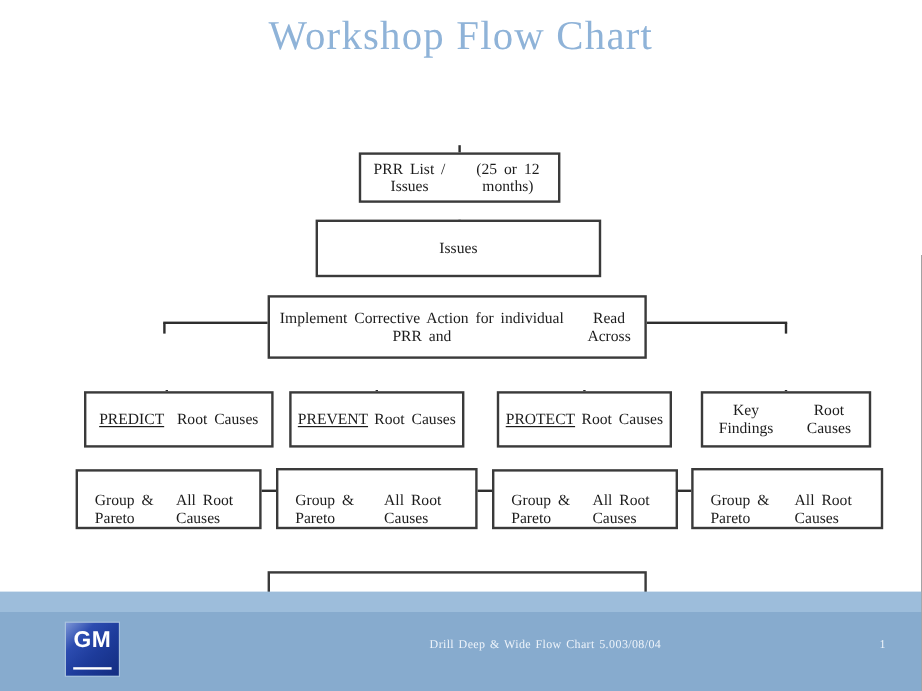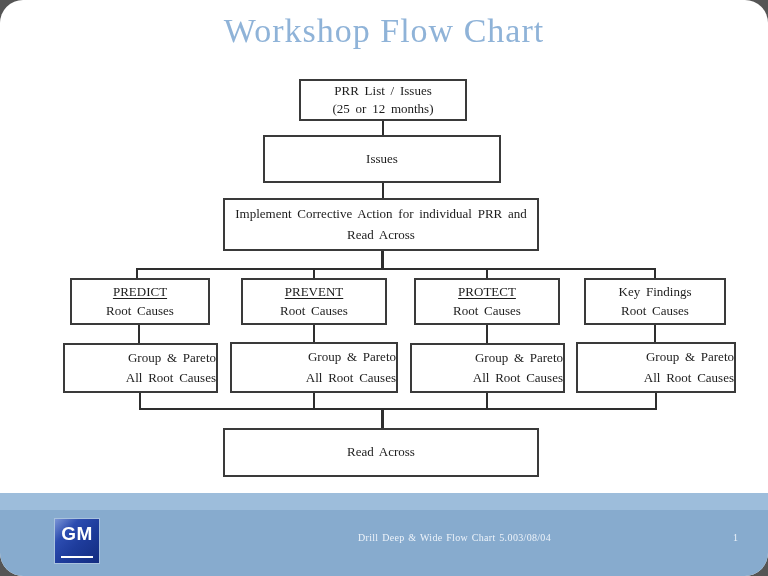--- a/index.html
+++ b/index.html
@@ -4,30 +4,30 @@
 <style>
   :root{
     --title-blue:#8FB3D8; --box-border:#3A3A3A; --connector:#2E2E2E;
     --footer-band-upper:#9DBDDB; --footer-band-lower:#87ABCE;
     --footer-text:#EDF3FA; --gm-blue:#1E3C9C;
   }
   *{margin:0;padding:0;box-sizing:border-box}
   html,body{background:#555}
   .slide{
     position:relative;width:768px;height:576px;background:#ffffff;overflow:hidden;
-    font-family:"Liberation Serif","DejaVu Serif",serif;color:#1c1c1c;border-radius:23px;
+    font-family:"Liberation Serif","DejaVu Serif",serif;color:#1c1c1c;
   }
   .title{
     position:absolute;left:0;top:12px;width:768px;text-align:center;
     font-size:34px;font-weight:400;letter-spacing:1px;color:var(--title-blue);
   }
   .fbox{
     position:absolute;border:2px solid var(--box-border);background:#fff;
-    display:flex;flex-direction:column;justify-content:space-evenly;
-    font-size:13px;word-spacing:2.5px;line-height:1.1;
+    display:flex;flex-direction:row;justify-content:space-evenly;
+    font-size:13px;word-spacing:2.5px;line-height:1.1;margin-top:48px;
   }
   .fbox.center{align-items:center;text-align:center}
   .fbox.left{align-items:flex-end;padding-left:14px;text-align:left}
   .fbox .u{text-decoration:underline;text-underline-offset:2px}
   .conn{position:absolute;background:var(--connector)}
   .band-upper{position:absolute;left:0;top:493px;width:768px;height:17px;background:var(--footer-band-upper)}
   .band-lower{position:absolute;left:0;top:510px;width:768px;height:66px;background:var(--footer-band-lower)}
   .gm-logo{
     position:absolute;left:55px;top:9px;width:44px;height:44px;
     background:linear-gradient(135deg,#7b95d6 0%,#2c4cb0 28%,var(--gm-blue) 55%,#132c80 100%);
@@ -80,21 +80,21 @@
 
   <div class="fbox center" style="left:263px;top:135px;width:238px;height:48px">
     <div>Issues</div>
   </div>
 
   <div class="fbox center" style="left:223px;top:198px;width:316px;height:53px">
     <div>Implement Corrective Action for individual PRR and</div>
     <div>Read Across</div>
   </div>
 
-  <div class="fbox center" style="left:70px;top:278px;width:140px;height:47px">
+  <div class="fbox center" style="left:70px;top:278px;width:158px;height:47px">
     <div class="u">PREDICT</div>
     <div>Root Causes</div>
   </div>
 
   <div class="fbox center" style="left:241px;top:278px;width:146px;height:47px">
     <div class="u">PREVENT</div>
     <div>Root Causes</div>
   </div>
 
   <div class="fbox center" style="left:414px;top:278px;width:146px;height:47px">

